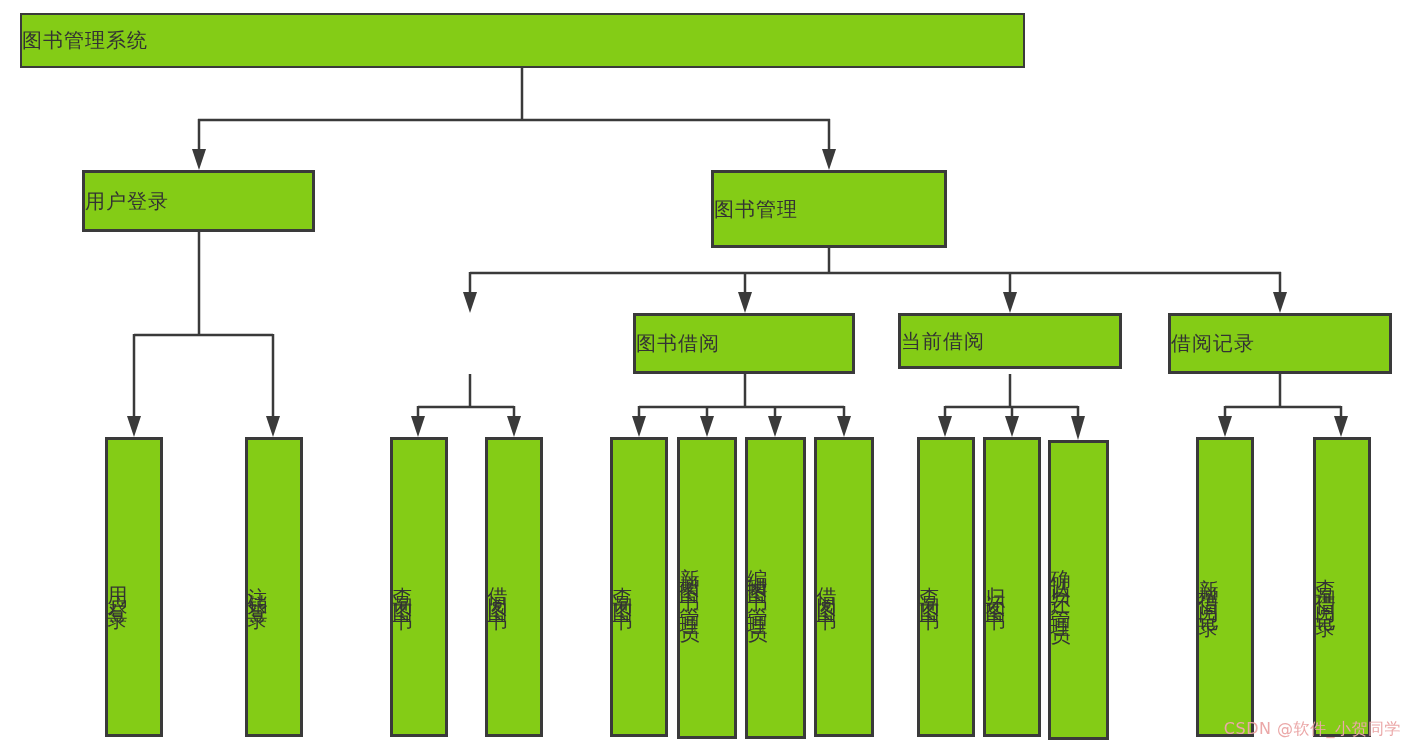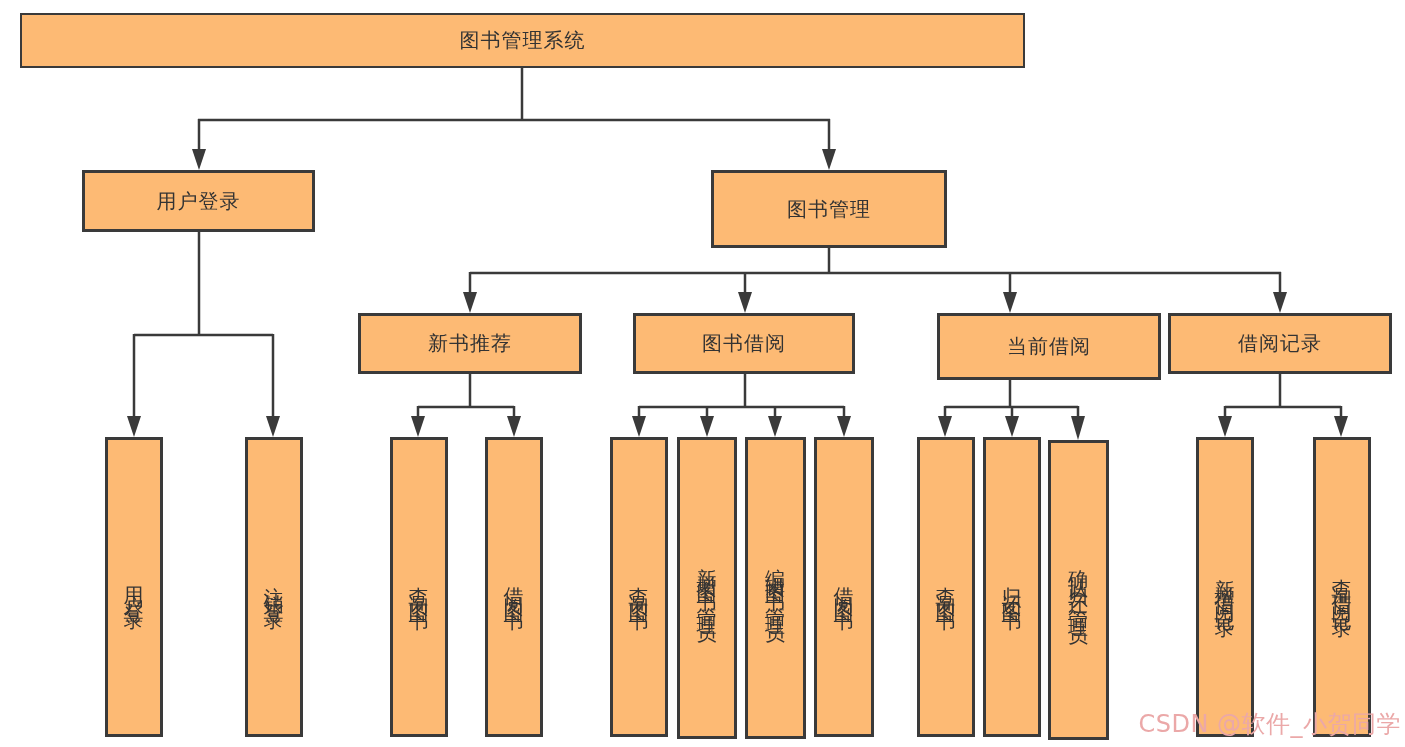--- a/index.html
+++ b/index.html
@@ -20,24 +20,23 @@
     left: 0;
     top: 0;
     width: 1405px;
     height: 747px;
     pointer-events: none;
   }
   .node {
     position: absolute;
     box-sizing: border-box;
     border: 3px solid #3a3a3a;
-    background: #fdba74;
+    background: #84cc16;
     display: flex;
     align-items: center;
-    justify-content: center;
     color: #333333;
   }
   .node.root {
     border-width: 2px;
     font-size: 20px;
     letter-spacing: 1px;
   }
   .node.h-label {
     font-size: 20px;
     letter-spacing: 1px;
@@ -50,21 +49,21 @@
     text-orientation: mixed;
     font-size: 20px;
     letter-spacing: 8px;
     line-height: 1;
     white-space: nowrap;
   }
   .watermark {
     position: absolute;
     right: 4px;
     bottom: 7px;
-    font-size: 24px;
+    font-size: 16px;
     letter-spacing: 0.5px;
     color: #eba8a8;
     white-space: nowrap;
   }
 </style>
 </head>
 <body>
 
 <div class="stage">
 
@@ -138,27 +137,24 @@
     <span>图书管理系统</span>
   </div>
 
   <div class="node h-label" style="left:82px; top:170px; width:233px; height:62px;">
     <span>用户登录</span>
   </div>
   <div class="node h-label" style="left:711px; top:170px; width:236px; height:78px;">
     <span>图书管理</span>
   </div>
 
-  <div class="node h-label" style="left:358px; top:313px; width:224px; height:61px;">
-    <span>新书推荐</span>
-  </div>
   <div class="node h-label" style="left:633px; top:313px; width:222px; height:61px;">
     <span>图书借阅</span>
   </div>
-  <div class="node h-label" style="left:898px; top:313px; width:224px; height:67px;margin-left:39px;">
+  <div class="node h-label" style="left:898px; top:313px; width:224px; height:56px;">
     <span>当前借阅</span>
   </div>
   <div class="node h-label" style="left:1168px; top:313px; width:224px; height:61px;">
     <span>借阅记录</span>
   </div>
 
   <div class="node leaf" style="left:105px; top:437px; width:58px; height:300px;">
     <span class="vtext">用户登录</span>
   </div>
   <div class="node leaf" style="left:245px; top:437px; width:58px; height:300px;">

